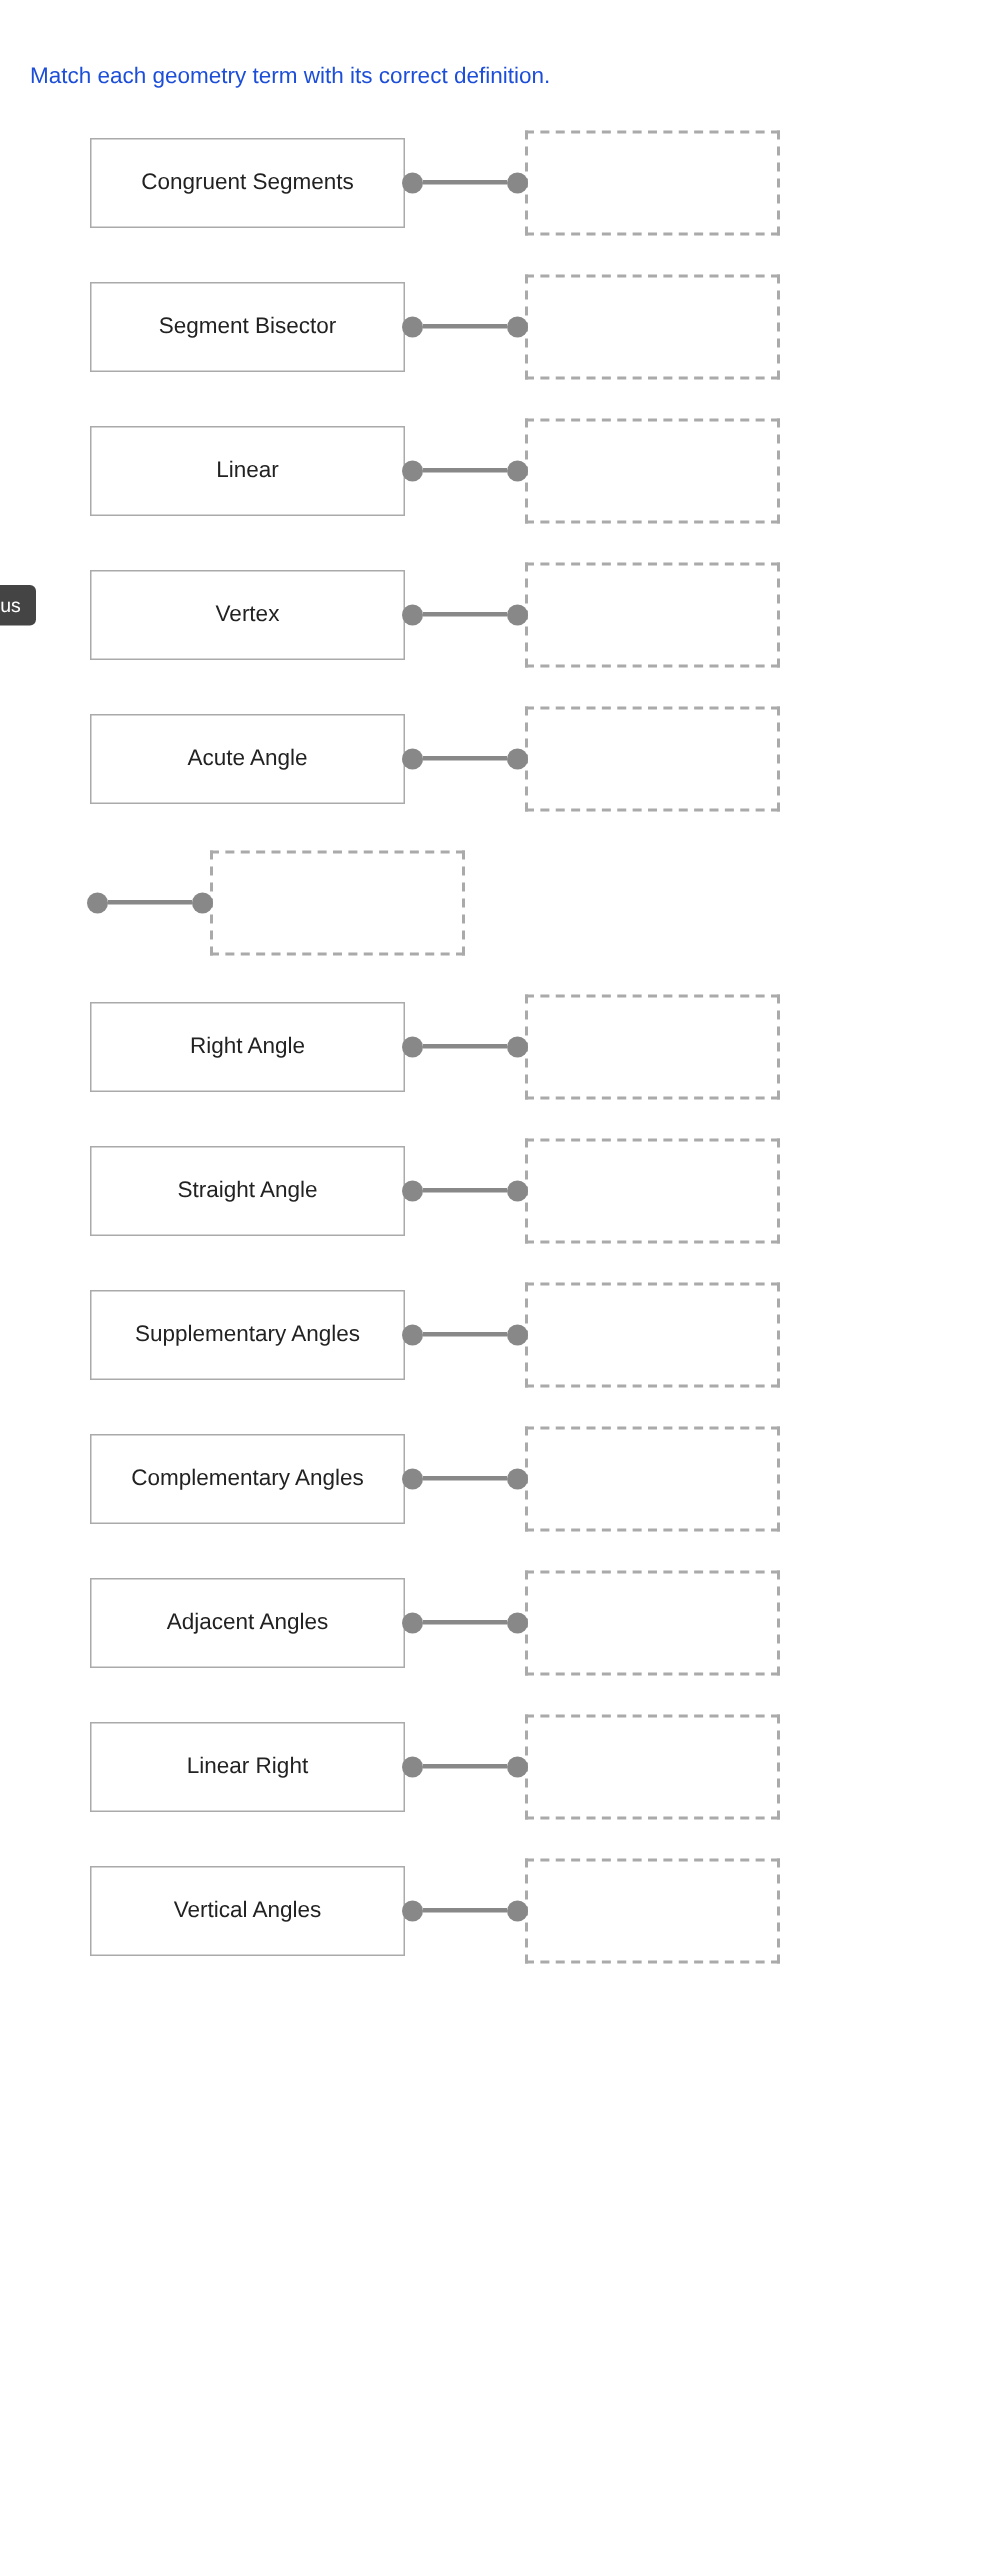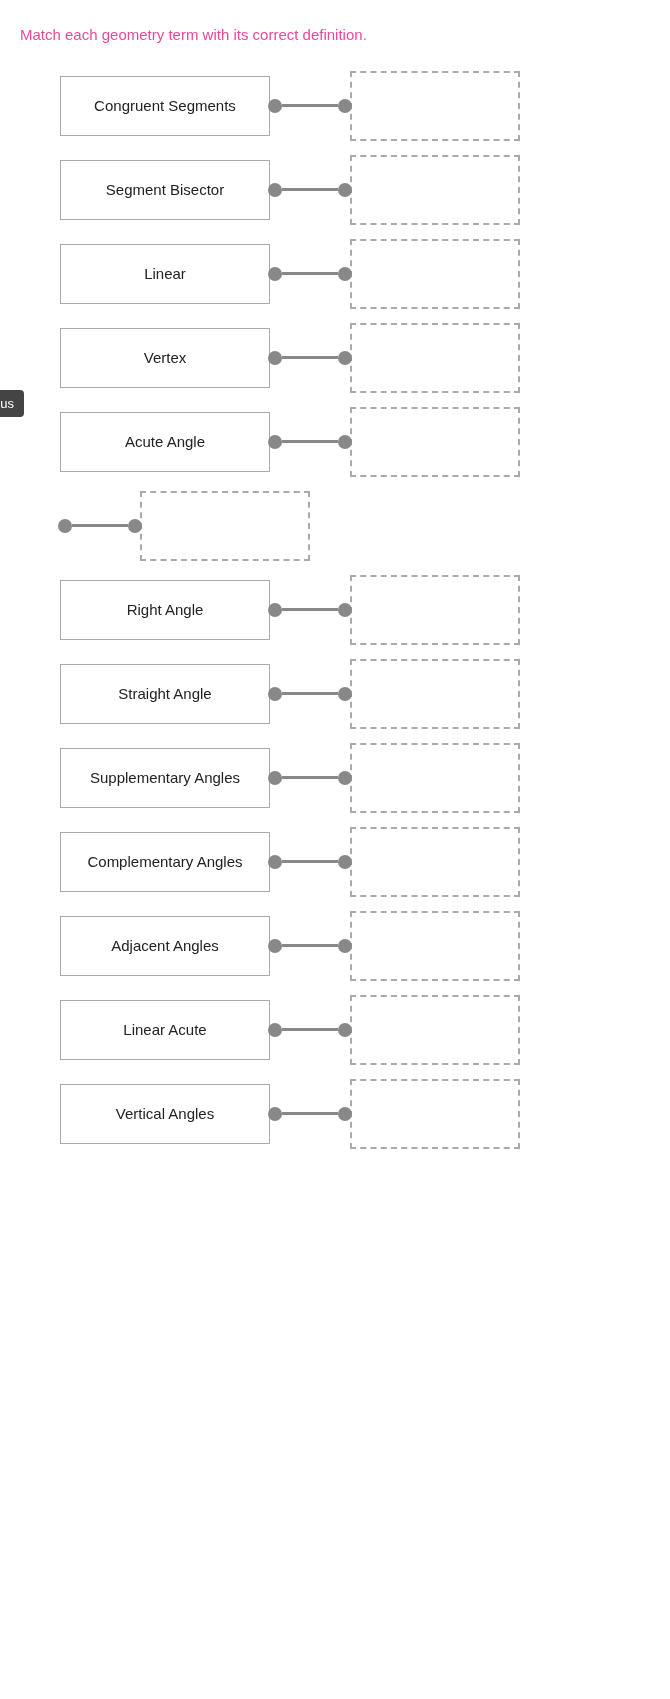--- a/index.html
+++ b/index.html
@@ -11,29 +11,30 @@
       position: relative;
     }
 
     .page-container {
       padding: 24px 20px 40px 20px;
       position: relative;
     }
 
     .instruction {
       font-size: 15px;
-      color: #ec4899;
+      color: #1d4ed8;
       line-height: 1.5;
       margin-bottom: 24px;
+      margin-top: 16px;
     }
 
     .match-area {
       display: flex;
       flex-direction: column;
-      gap: 0px;
+      gap: 12px;
       padding-left: 40px;
       position: relative;
     }
 
     .match-row {
       display: flex;
       align-items: center;
       margin-bottom: 14px;
       position: relative;
     }
@@ -281,21 +282,21 @@
           <div class="connector-dot-left"></div>
           <div class="connector-line"></div>
           <div class="connector-dot-right"></div>
         </div>
       </div>
       <div class="def-box"></div>
     </div>
 
     <div class="match-row">
       <div class="term-box">
-        <span>Linear Acute</span>
+        <span>Linear Right</span>
       </div>
       <div class="connector">
         <div class="connector-inner">
           <div class="connector-dot-left"></div>
           <div class="connector-line"></div>
           <div class="connector-dot-right"></div>
         </div>
       </div>
       <div class="def-box"></div>
     </div>

